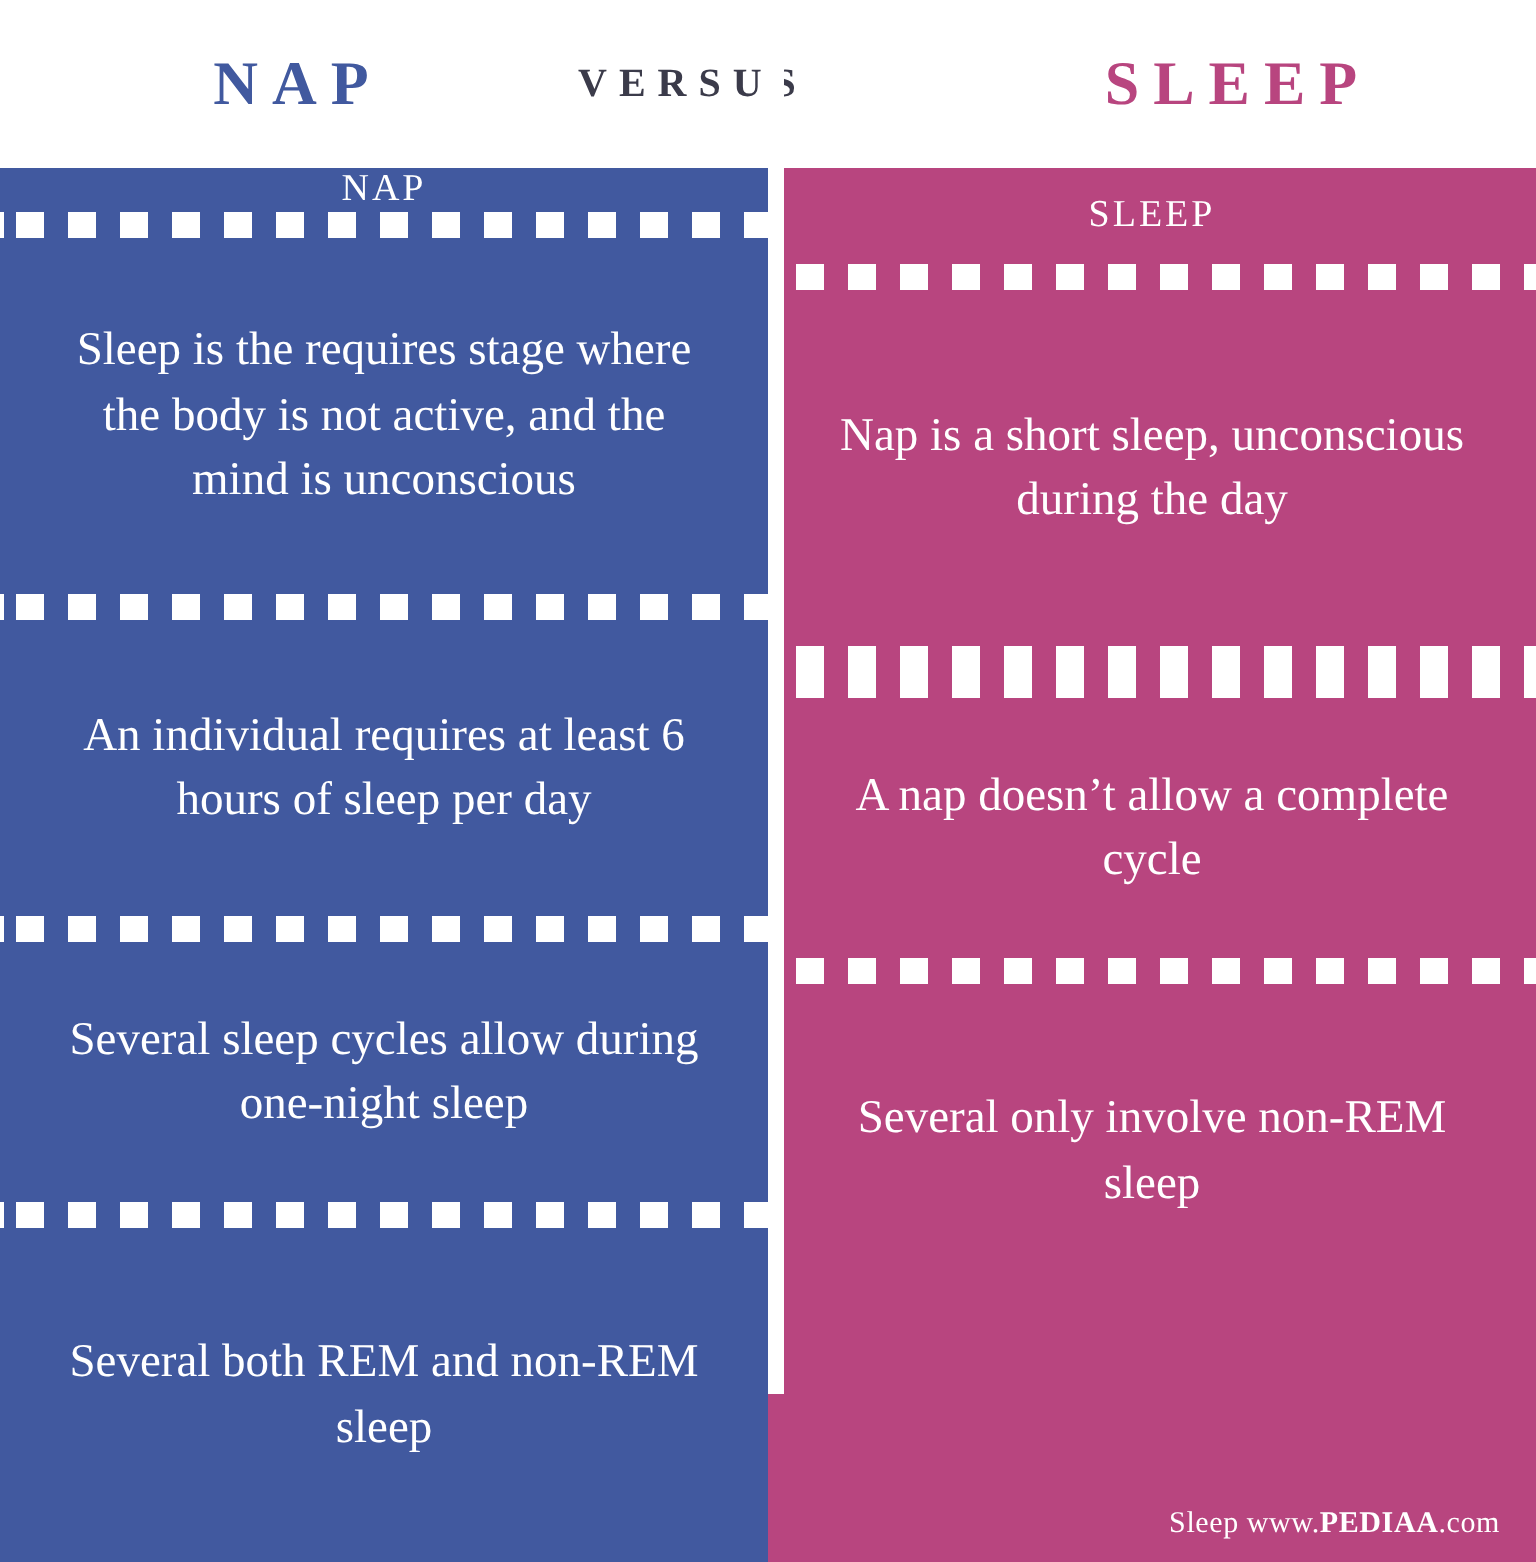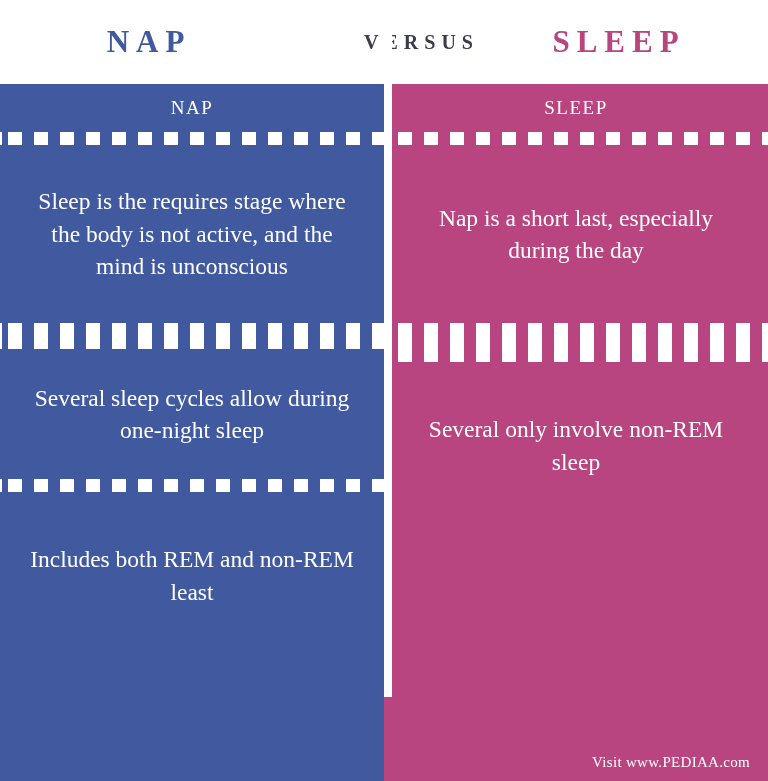--- a/index.html
+++ b/index.html
@@ -41,21 +41,21 @@
     flex: 0 0 auto;
     width: 280px;
     text-align: center;
   }
   .title-mid {
     font-size: 20px;
     color: #3b3b4a;
     letter-spacing: 6px;
     flex: 0 0 auto;
     width: 190px;
-    text-align: right;
+    text-align: left;
     font-weight: bold;
   }
   .title-right {
     font-size: 31px;
     color: #b8457f;
     flex: 0 0 auto;
     width: 280px;
     text-align: center;
   }
 
@@ -134,21 +134,21 @@
   .footer-credit {
     position: absolute;
     right: 18px;
     bottom: 10px;
     color: #ffffff;
     font-size: 15px;
     font-family: "Liberation Serif", serif;
     letter-spacing: 0.3px;
     z-index: 6;
   }
-  .footer-credit b { font-weight: normal; }
+  .footer-credit b { font-weight: bold; }
 </style>
 </head>
 <body>
 
 <div id="infographic">
 
   <div class="title-bar">
     <div class="title-word title-left">NAP</div>
     <div class="title-word title-mid">VERSUS</div>
     <div class="title-word title-right">SLEEP</div>
@@ -156,44 +156,50 @@
 
   <div class="table">
 
     <div class="col col-left">
       <div class="col-header">NAP</div>
       <div class="dash-sep"></div>
       <div class="cell r1">
         <span class="cell-text">Sleep is the requires stage where the body is not active, and the mind is unconscious</span>
       </div>
       <div class="dash-sep"></div>
+      <div class="cell r2">
+        <span class="cell-text">An individual requires at least 6 hours of sleep per day</span>
+      </div>
       <div class="dash-sep"></div>
       <div class="cell r3">
         <span class="cell-text">Several sleep cycles allow during one-night sleep</span>
       </div>
       <div class="dash-sep"></div>
       <div class="cell r4">
-        <span class="cell-text">Includes both REM and non-REM least</span>
+        <span class="cell-text">Several both REM and non-REM sleep</span>
       </div>
     </div>
 
     <div class="col col-right">
       <div class="col-header">SLEEP</div>
       <div class="dash-sep right-offset"></div>
       <div class="cell r1">
-        <span class="cell-text">Nap is a short last, especially during the day</span>
-      </div>
-      <div class="dash-sep right-offset"></div>
-      <div class="dash-sep right-offset"></div>
+        <span class="cell-text">Nap is a short sleep, unconscious during the day</span>
+      </div>
+      <div class="dash-sep right-offset"></div>
+      <div class="dash-sep right-offset"></div>
+      <div class="cell r3">
+        <span class="cell-text">A nap doesn’t allow a complete cycle</span>
+      </div>
       <div class="dash-sep right-offset"></div>
       <div class="cell r4">
         <span class="cell-text">Several only involve non-REM sleep</span>
       </div>
     </div>
 
     <div class="col-gap"></div>
   </div>
 
   <div class="footer-credit">
-    <span>Visit www.</span><b>PEDIAA</b><span>.com</span>
+    <span>Sleep www.</span><b>PEDIAA</b><span>.com</span>
   </div>
 
 </div>
 
 </body></html>

